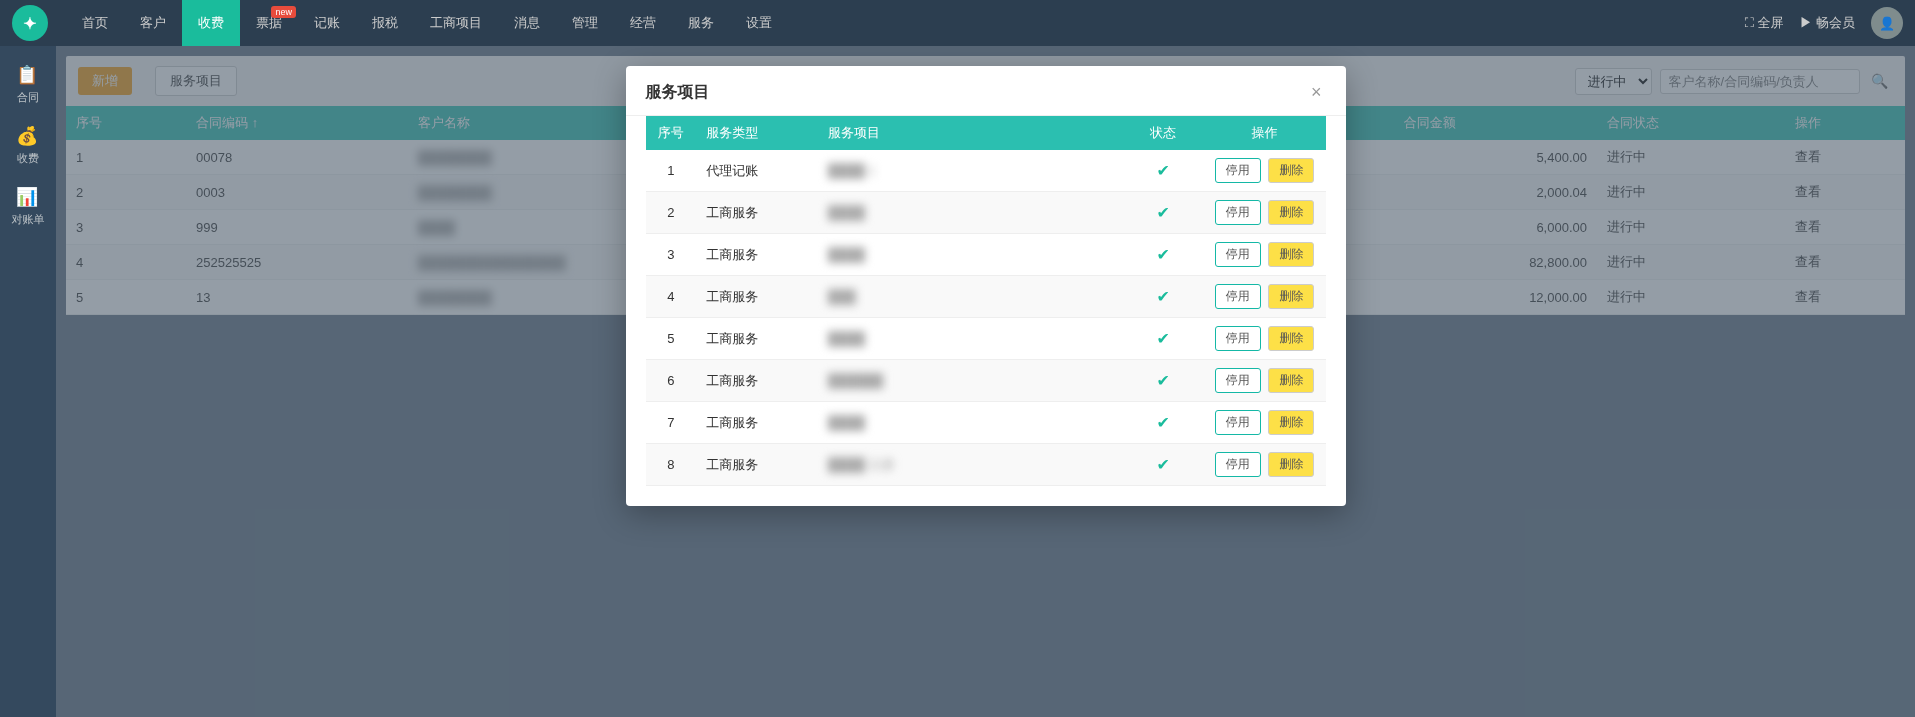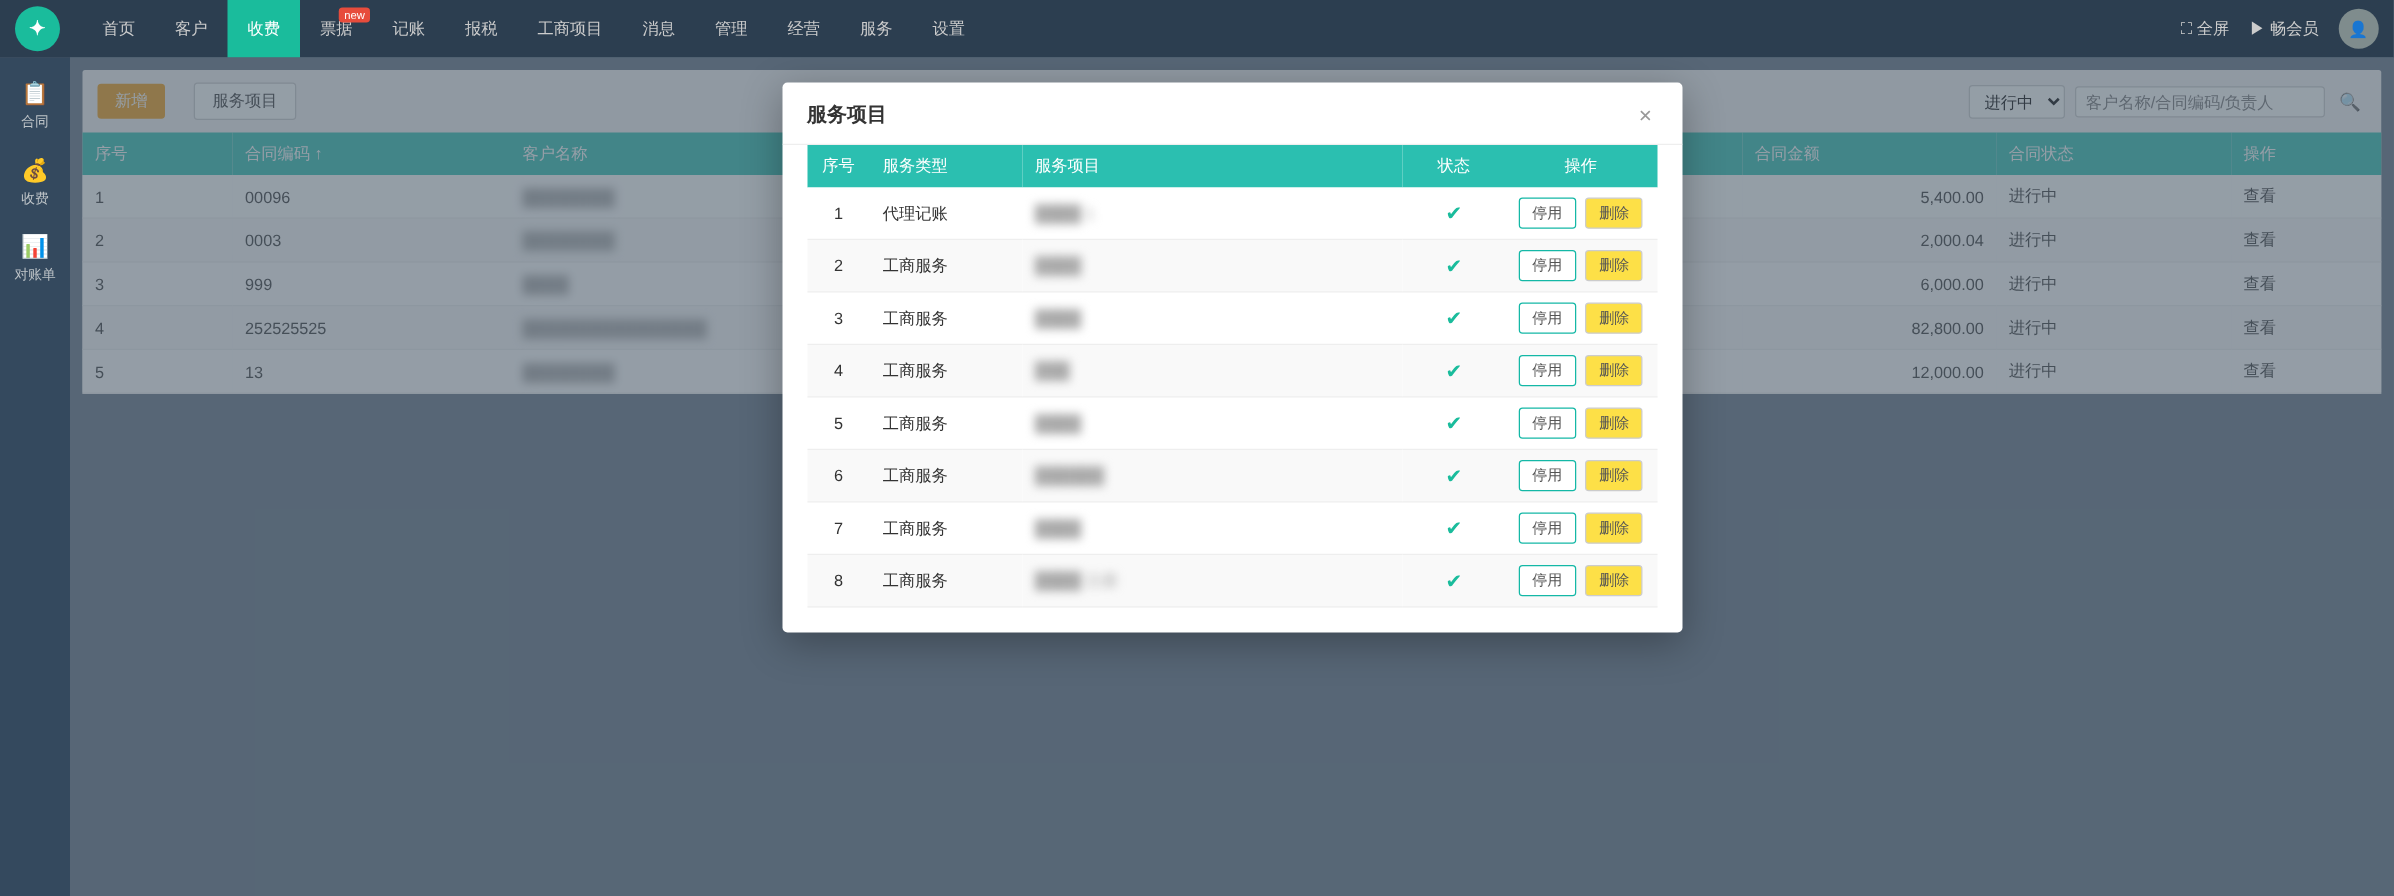--- a/index.html
+++ b/index.html
@@ -310,21 +310,21 @@
             <th>服务项目 ▼</th>
             <th>服务期限起止 ▼</th>
             <th>合同金额</th>
             <th>合同状态</th>
             <th>操作</th>
           </tr>
         </thead>
         <tbody id="bg-table-body">
         <tr>
     <td>1</td>
-    <td>00096</td>
+    <td>00078</td>
     <td><span class="blurred">████████</span></td>
     <td>小规模记账</td>
     <td>202305-202404</td>
     <td class="text-right">5,400.00</td>
     <td class="status-badge">进行中</td>
     <td class="action-link">查看</td>
   </tr>
             <tr>
     <td>2</td>
     <td>0003</td>

